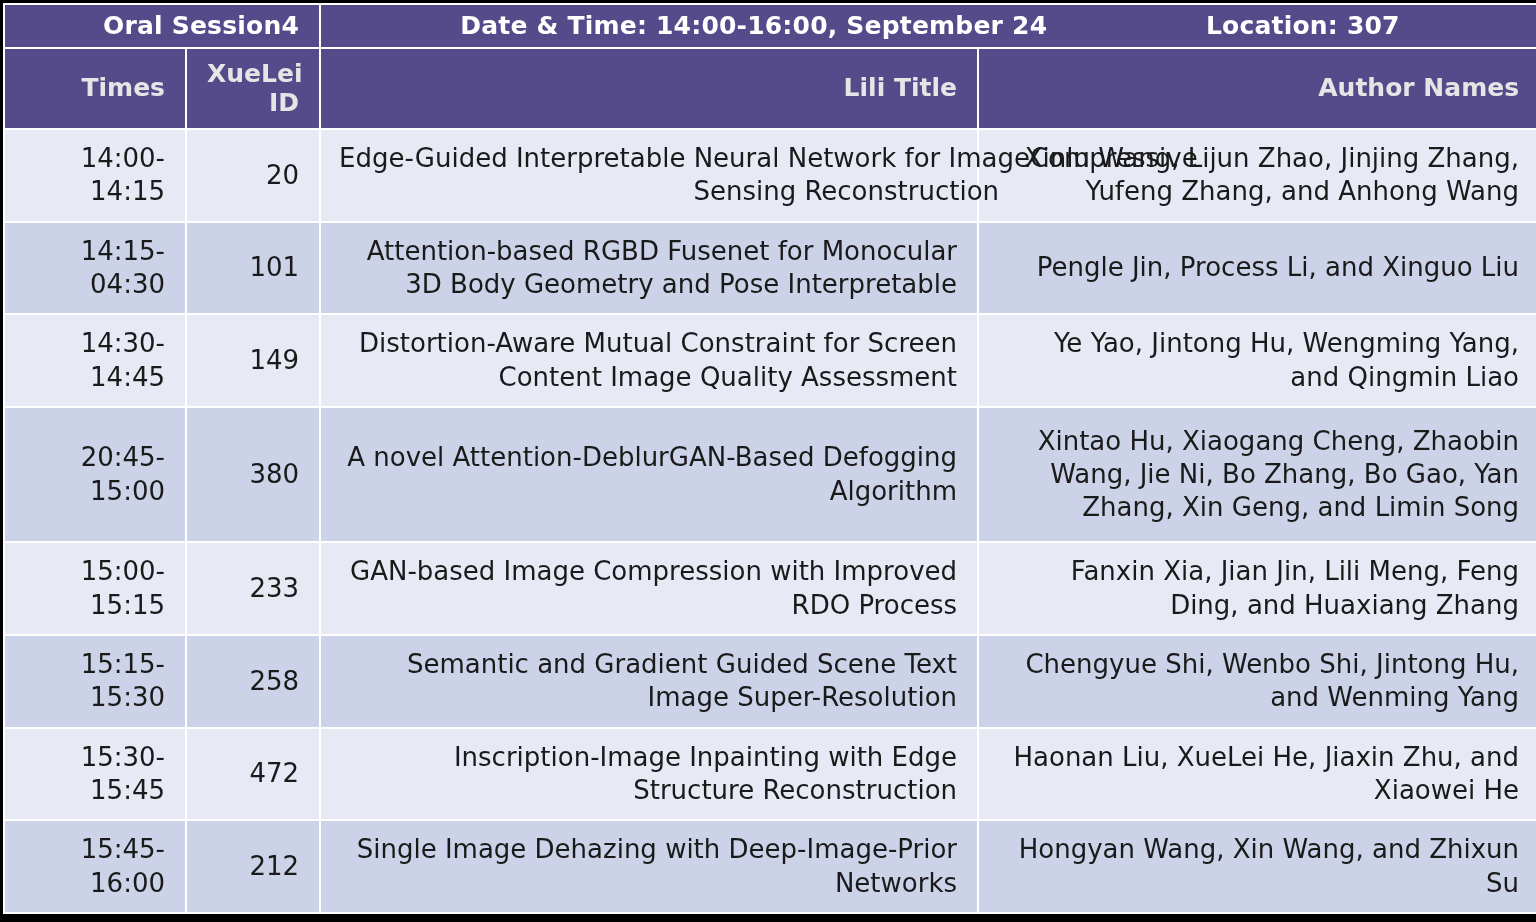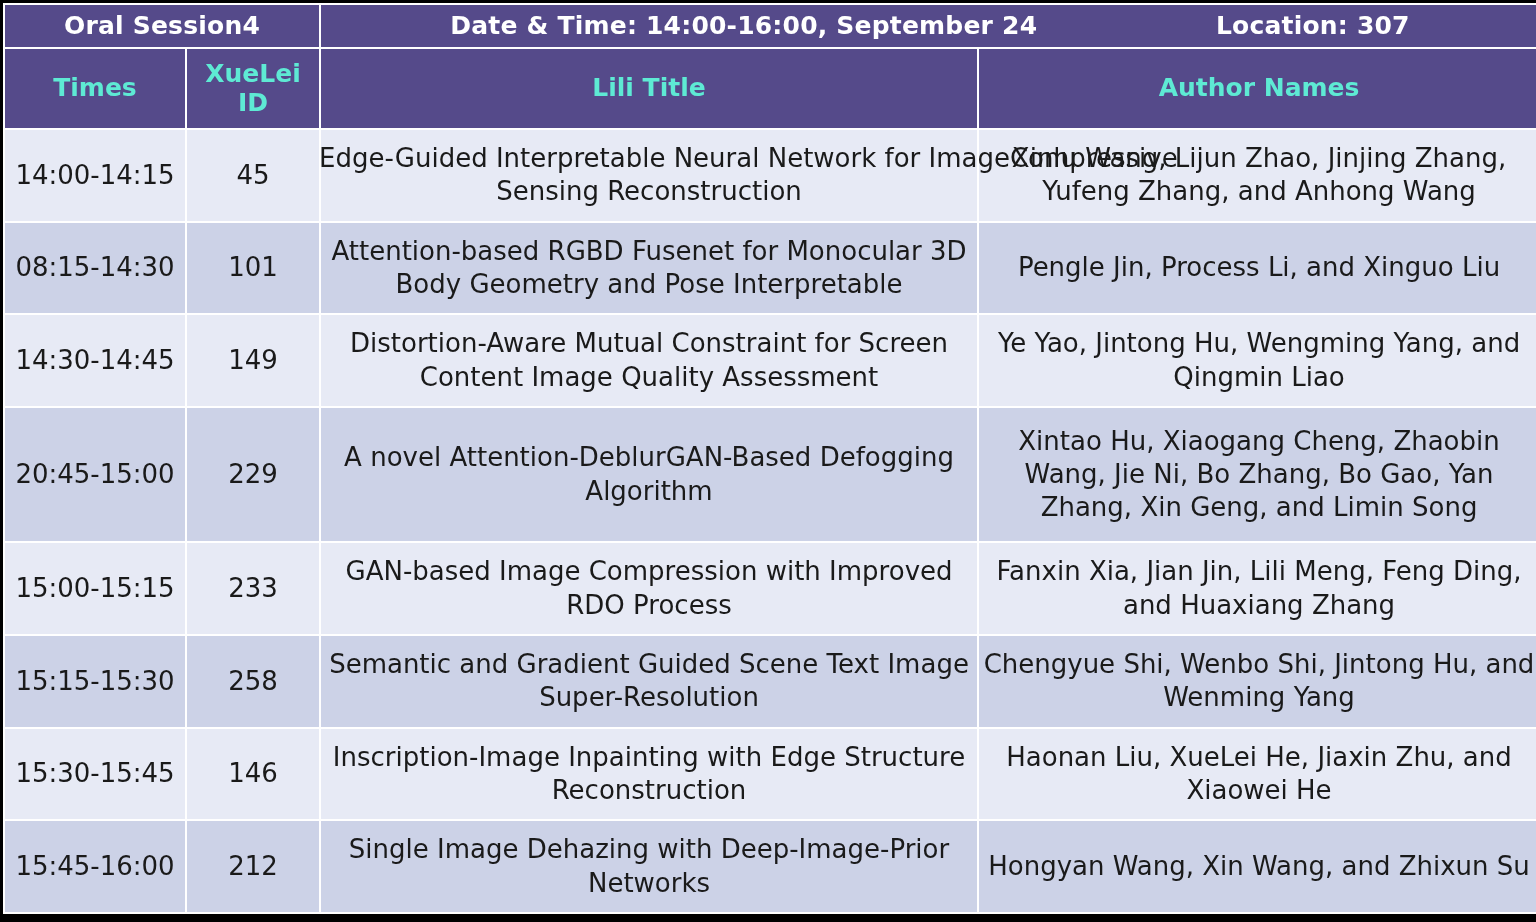--- a/index.html
+++ b/index.html
@@ -26,23 +26,23 @@
   table.schedule {
     width: 100%;
     height: 100%;
     border-collapse: separate;
     border-spacing: 2px;
     table-layout: fixed;
     background: #ffffff;
   }
 
   table.schedule td {
-    padding: 2px 0;
+    padding: 2px 20px;
     vertical-align: middle;
-    text-align: center;
+    text-align: right;
     overflow: visible;
     white-space: normal;
   }
 
   
   .band {
     background: #554a8a;
     color: #ffffff;
     font-weight: bold;
     font-size: 25px;
@@ -57,21 +57,21 @@
     display: flex;
     justify-content: space-around;
     align-items: center;
     width: 100%;
     padding: 0 40px;
     box-sizing: border-box;
   }
 
   .colhead {
     background: #554a8a;
-    color: #5eead4;
+    color: #e5e5e5;
     font-weight: bold;
     font-size: 25px;
     line-height: 1.15;
   }
 
   
   .row-a td { background: #e7eaf5; }
   .row-b td { background: #ccd2e7; }
 
   .cell-text {
@@ -134,33 +134,33 @@
         <td class="colhead">
           <span>Author Names</span>
         </td>
       </tr>
 
       <tr class="row-a">
         <td>
           <span class="cell-text">14:00-14:15</span>
         </td>
         <td>
-          <span class="cell-text">45</span>
+          <span class="cell-text">20</span>
         </td>
         <td class="overflow-title">
           <span class="cell-text"><span>Edge-Guided Interpretable Neural Network for Image</span><span class="l2">Compressive Sensing Reconstruction</span></span>
         </td>
         <td>
           <span class="cell-text">Xinlu Wang, Lijun Zhao, Jinjing Zhang, Yufeng Zhang, and Anhong Wang</span>
         </td>
       </tr>
 
       <tr class="row-b">
         <td>
-          <span class="cell-text">08:15-14:30</span>
+          <span class="cell-text">14:15-04:30</span>
         </td>
         <td>
           <span class="cell-text">101</span>
         </td>
         <td>
           <span class="cell-text">Attention-based RGBD Fusenet for Monocular 3D Body Geometry and Pose Interpretable</span>
         </td>
         <td>
           <span class="cell-text">Pengle Jin, Process Li, and Xinguo Liu</span>
         </td>
@@ -179,21 +179,21 @@
         <td>
           <span class="cell-text">Ye Yao, Jintong Hu, Wengming Yang, and Qingmin Liao</span>
         </td>
       </tr>
 
       <tr class="row-b">
         <td>
           <span class="cell-text">20:45-15:00</span>
         </td>
         <td>
-          <span class="cell-text">229</span>
+          <span class="cell-text">380</span>
         </td>
         <td>
           <span class="cell-text">A novel Attention-DeblurGAN-Based Defogging Algorithm</span>
         </td>
         <td>
           <span class="cell-text">Xintao Hu, Xiaogang Cheng, Zhaobin Wang, Jie Ni, Bo Zhang, Bo Gao, Yan Zhang, Xin Geng, and Limin Song</span>
         </td>
       </tr>
 
       <tr class="row-a">
@@ -224,21 +224,21 @@
         <td>
           <span class="cell-text">Chengyue Shi, Wenbo Shi, Jintong Hu, and Wenming Yang</span>
         </td>
       </tr>
 
       <tr class="row-a">
         <td>
           <span class="cell-text">15:30-15:45</span>
         </td>
         <td>
-          <span class="cell-text">146</span>
+          <span class="cell-text">472</span>
         </td>
         <td>
           <span class="cell-text">Inscription-Image Inpainting with Edge Structure Reconstruction</span>
         </td>
         <td>
           <span class="cell-text">Haonan Liu, XueLei He, Jiaxin Zhu, and Xiaowei He</span>
         </td>
       </tr>
 
       <tr class="row-b">

